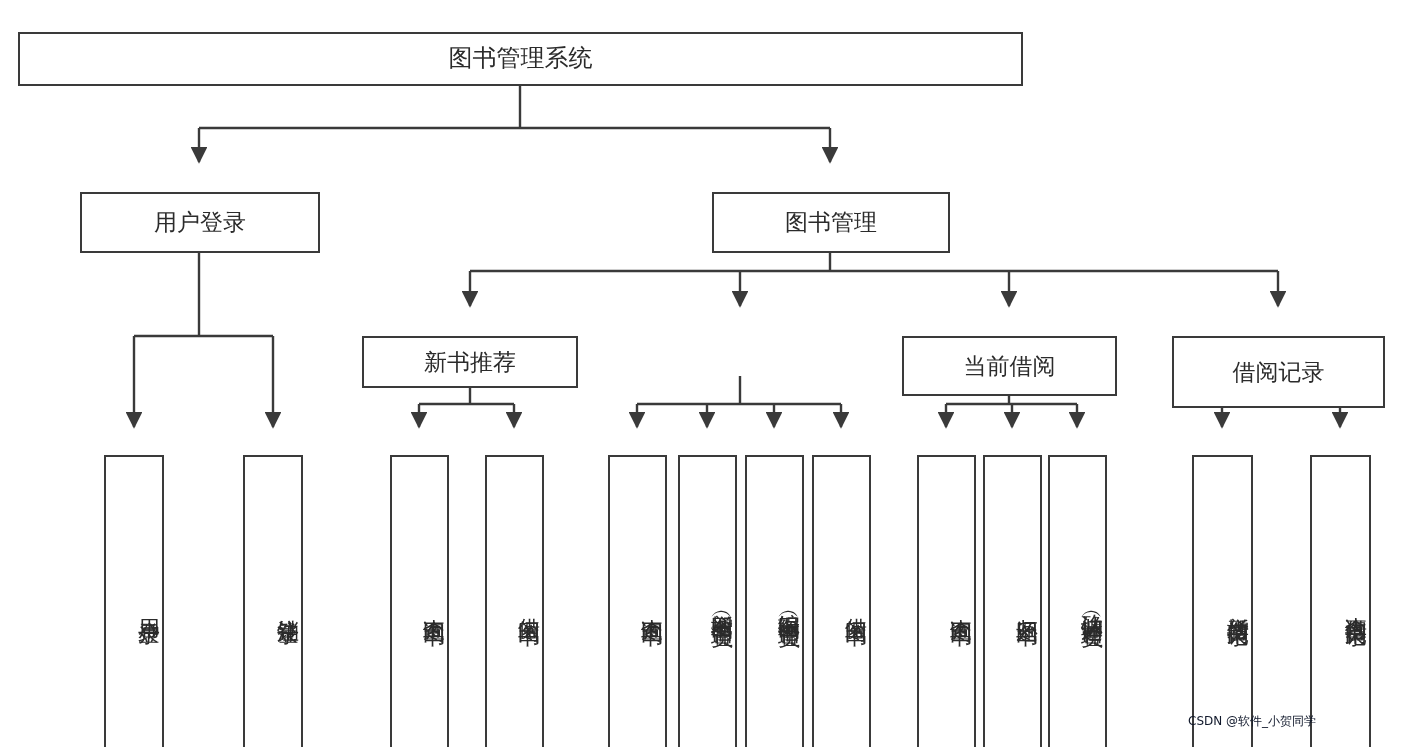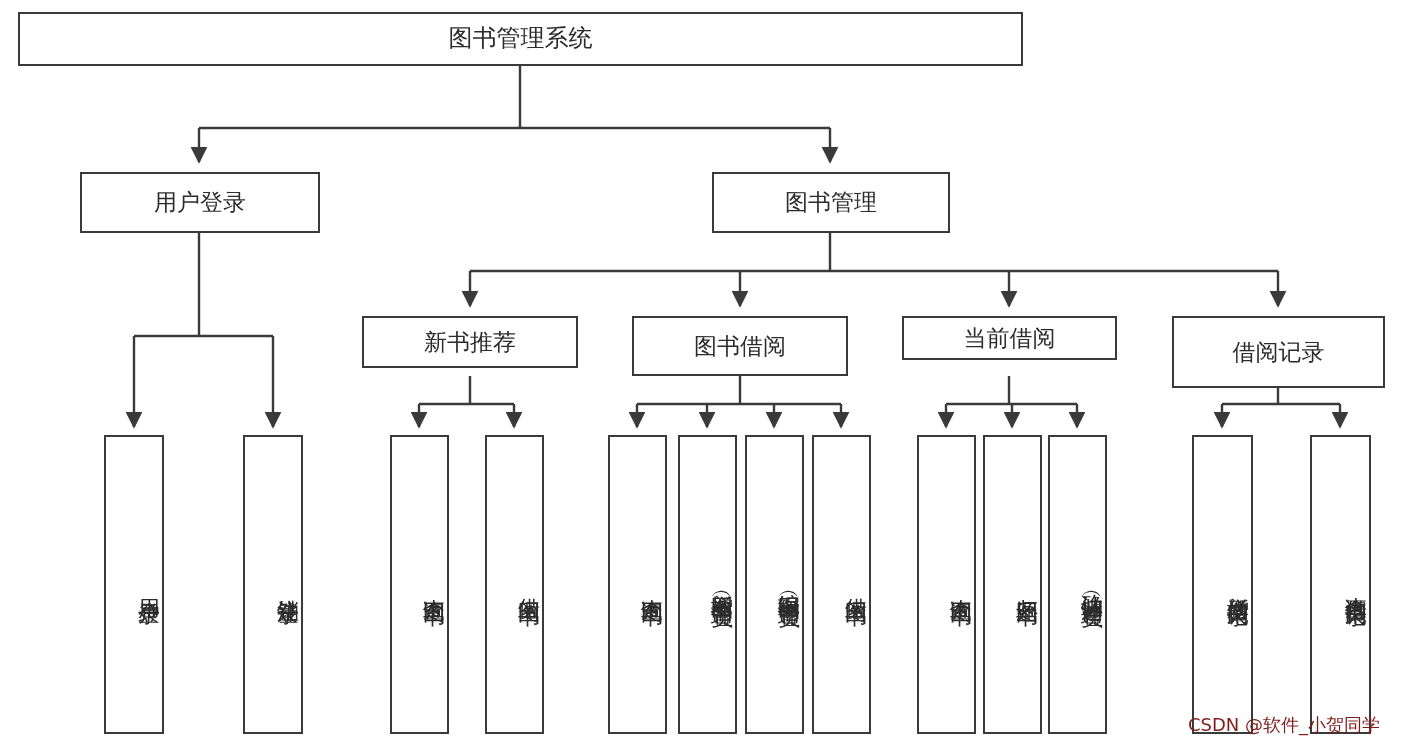--- a/index.html
+++ b/index.html
@@ -31,20 +31,21 @@
     box-sizing: border-box;
     border: 2px solid #3a3a3a;
     background: #ffffff;
     color: #2b2b2b;
     display: flex;
     align-items: center;
     justify-content: center;
     text-align: center;
     line-height: 1.15;
     z-index: 2;
+    margin-top: 20px;
   }
   .node.horiz {
     font-size: 23px;
   }
   .node.root {
     font-size: 24px;
   }
   .node.vert {
     font-size: 22px;
     writing-mode: vertical-rl;
@@ -57,22 +58,22 @@
   }
   .node.vert .vlabel {
     display: block;
     writing-mode: vertical-rl;
     text-orientation: upright;
   }
   .watermark {
     position: absolute;
     left: 1188px;
     top: 713px;
-    font-size: 18px;
-    color: #7f1d1d;
+    font-size: 12px;
+    color: #0f172a;
     white-space: nowrap;
     z-index: 3;
     font-family: "DejaVu Sans", "Liberation Sans", sans-serif;
     text-align: center;
   }
 </style>
 </head>
 <body>
 
 <div id="diagram-root">
@@ -134,24 +135,21 @@
   <div class="node horiz" style="left:80px; top:172px; width:240px; height:61px;">
     <span>用户登录</span>
   </div>
   <div class="node horiz" style="left:712px; top:172px; width:238px; height:61px;">
     <span>图书管理</span>
   </div>
 
   <div class="node horiz" style="left:362px; top:316px; width:216px; height:52px;">
     <span>新书推荐</span>
   </div>
-  <div class="node horiz" style="left:632px; top:316px; width:216px; height:60px;">
-    <span>图书借阅</span>
-  </div>
-  <div class="node horiz" style="left:902px; top:316px; width:215px; height:44px;">
+  <div class="node horiz" style="left:902px; top:316px; width:215px; height:60px;">
     <span>当前借阅</span>
   </div>
   <div class="node horiz" style="left:1172px; top:316px; width:213px; height:72px;">
     <span>借阅记录</span>
   </div>
 
   <div class="node vert" style="left:104px; top:435px; width:60px; height:299px;">
     <span class="vlabel">用户登录</span>
   </div>
   <div class="node vert" style="left:243px; top:435px; width:60px; height:299px;">

